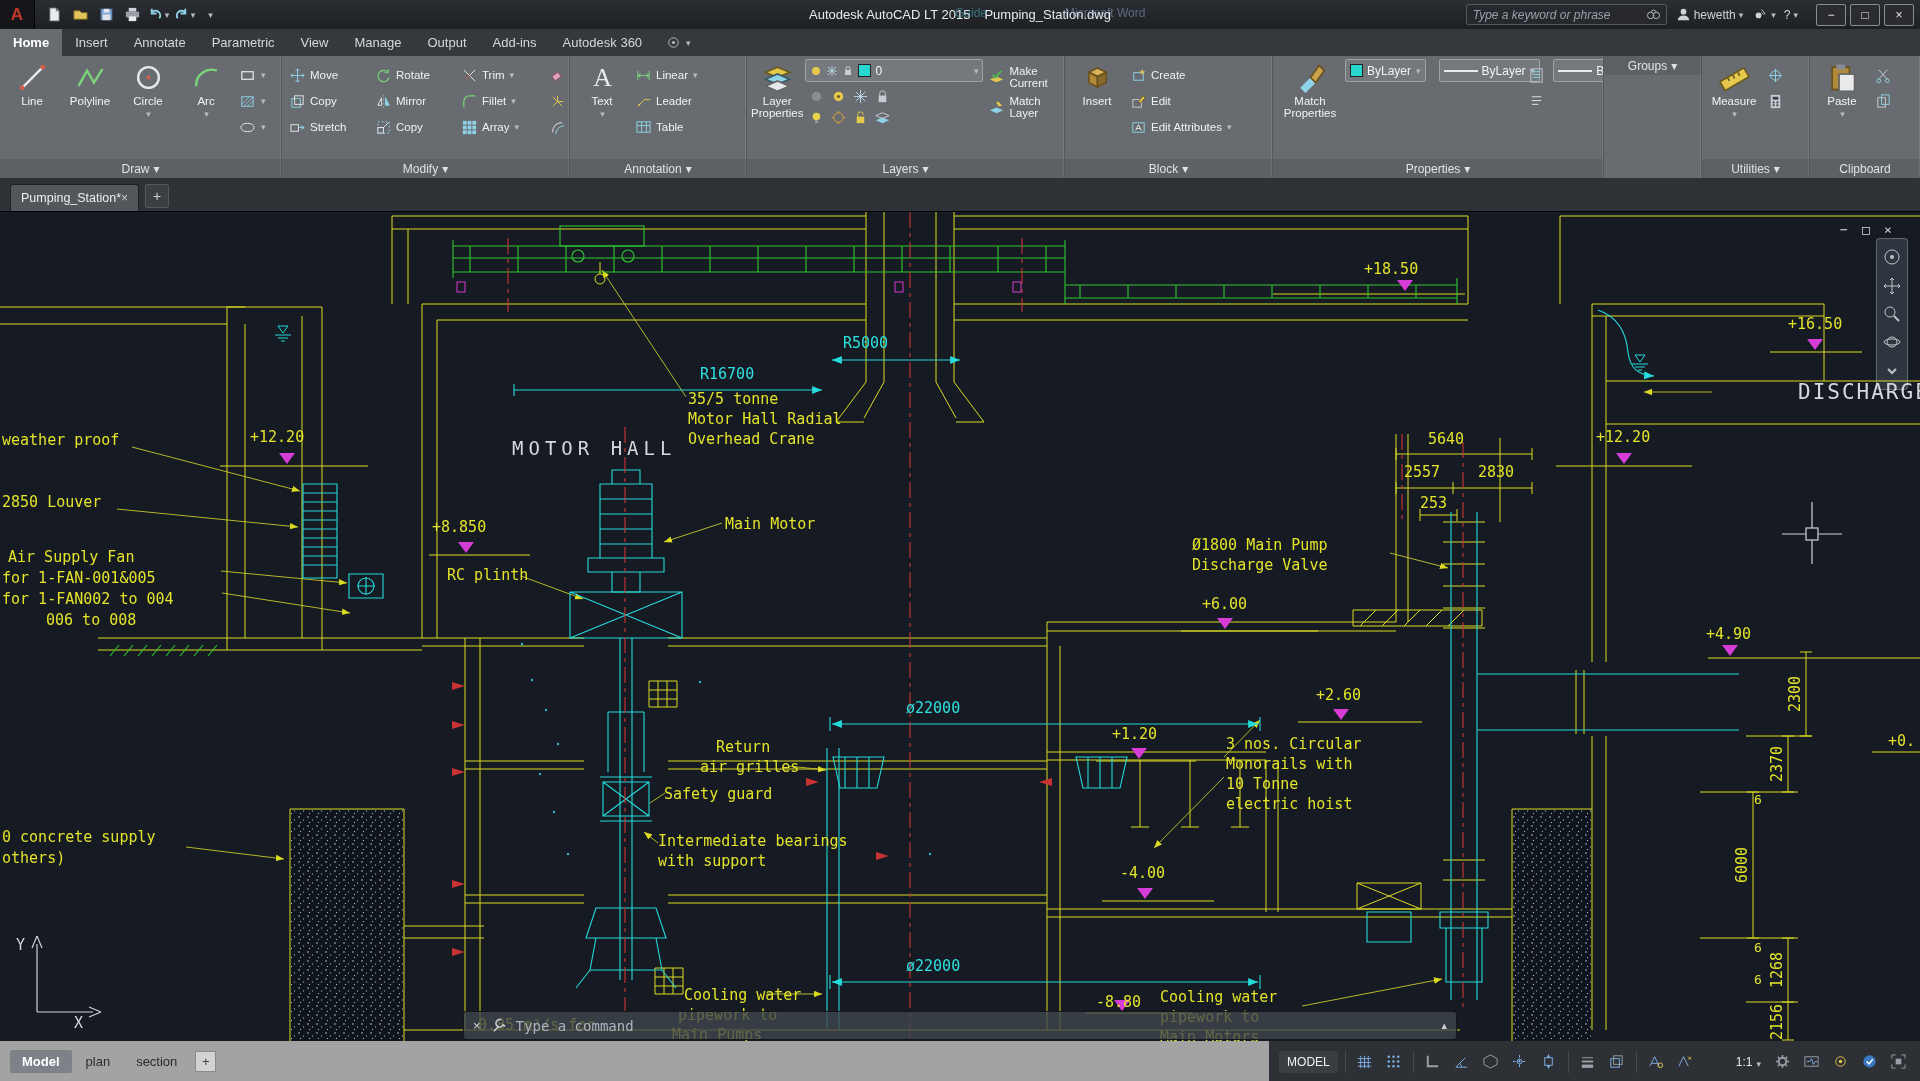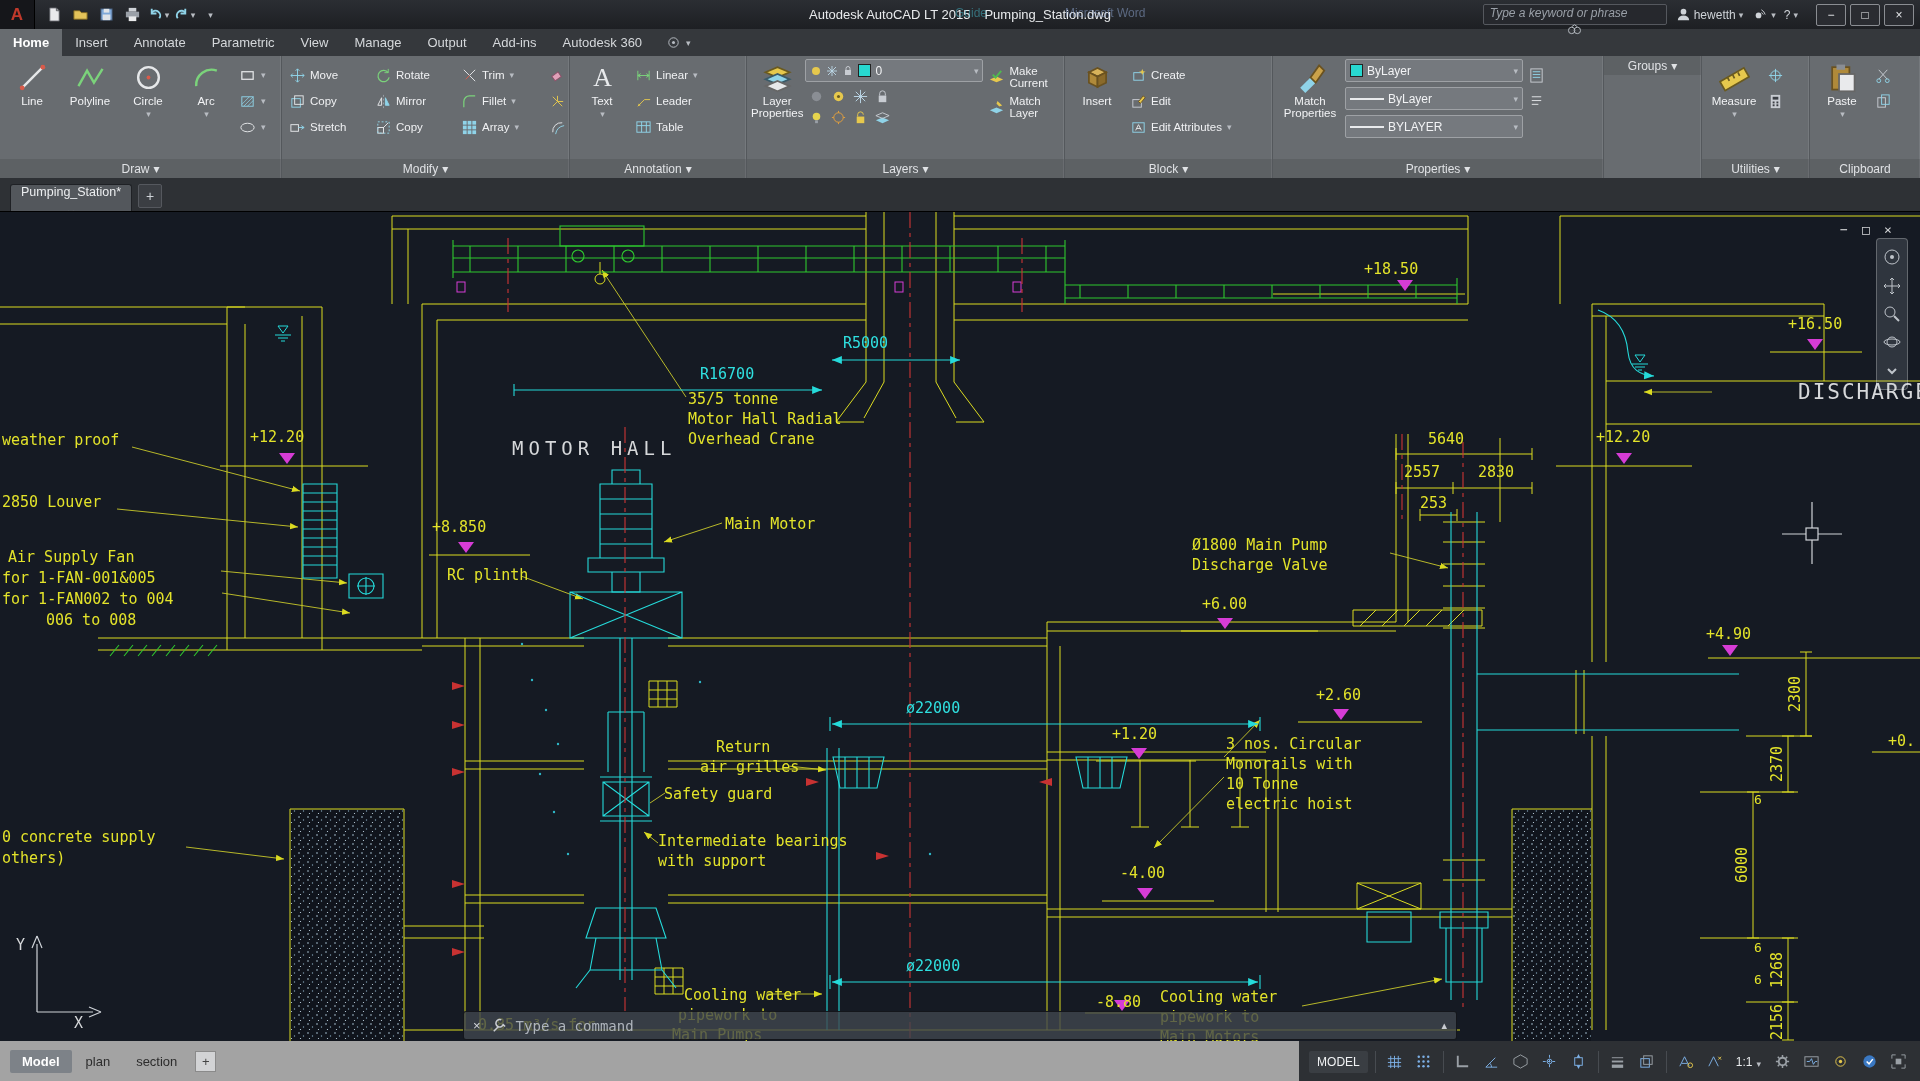--- a/index.html
+++ b/index.html
@@ -10,21 +10,21 @@
   .applogo{width:34px;height:29px;background:#15161a;display:flex;align-items:center;justify-content:center;font-weight:bold;font-size:17px;color:#c0392b;border-right:1px solid #000;}
   .qat{display:flex;align-items:center;gap:4px;padding:0 8px;}
   .qbtn{width:22px;height:22px;display:flex;align-items:center;justify-content:center;border-radius:2px;}
   .ddg{font-size:9px;color:#b8bcc2;margin-left:1px;}
   .titlecenter{position:absolute;left:0;right:0;text-align:center;pointer-events:none;color:#e8eaec;}
   .titlecenter b{font-weight:normal;margin-left:14px;}
   .overlayart{position:absolute;top:6px;font-size:12px;opacity:.45;pointer-events:none;}
   .ov1{left:955px;color:#49c6d8;}
   .ov2{left:1065px;color:#9db8e8;}
   .titleright{margin-left:auto;display:flex;align-items:center;gap:8px;padding-right:6px;}
-  .searchbox{display:flex;align-items:center;background:#26282d;border:1px solid #55585e;border-radius:2px;height:19px;padding:0 4px;flex-direction:column;}
+  .searchbox{display:flex;align-items:center;background:#26282d;border:1px solid #55585e;border-radius:2px;height:19px;padding:0 4px;}
   .searchbox input{background:transparent;border:none;outline:none;color:#cfd3d8;font-style:italic;font-size:12px;width:170px;font-family:"Liberation Sans",sans-serif;}
   .searchbox input::placeholder{color:#9aa0a8;font-style:italic;}
   .tb-ic{display:flex;align-items:center;gap:2px;color:#cfd3d8;font-size:12px;}
   .winbtns{display:flex;gap:4px;margin-left:10px;}
   .wbtn{width:28px;height:20px;border:1px solid #8a8d92;border-radius:2px;display:flex;align-items:center;justify-content:center;color:#e3e5e8;font-size:12px;background:#2a2c31;}
 
   
   .tabrow{height:27px;background:#35383c;display:flex;align-items:stretch;font-size:13px;color:#d5d8db;}
   .rtab{padding:0 13px;display:flex;align-items:center;cursor:default;}
   .rtab.active{background:#686c70;color:#fff;font-weight:bold;}
@@ -45,21 +45,21 @@
   .combo .fill{flex:1;}
   .swatch{width:11px;height:11px;background:#28d8d0;border:1px solid #222;}
   .linesample{width:34px;height:0;border-top:2px solid #e8eaec;}
   .i{width:17px;height:17px;flex:none;}
   .ib{width:31px;height:31px;flex:none;}
   .tinygrid{display:grid;grid-template-columns:repeat(4,22px);grid-auto-rows:21px;align-content:start;}
   .tg-it{display:flex;align-items:center;justify-content:center;border-radius:2px;}
 
   
   .doctabs{height:33px;background:#2e3135;display:flex;align-items:flex-end;padding-left:10px;gap:6px;}
-  .dtab{height:26px;background:#53575c;color:#eceef0;font-size:12.5px;display:flex;align-items:center;gap:8px;padding:0 10px;border-radius:3px 3px 0 0;border:1px solid #1f2125;border-bottom:none;flex-direction:column;}
+  .dtab{height:26px;background:#53575c;color:#eceef0;font-size:12.5px;display:flex;align-items:center;padding:0 10px;border-radius:3px 3px 0 0;border:1px solid #1f2125;border-bottom:none;}
   .dtab .x{color:#c3c6ca;font-size:12px;}
   .dplus{width:22px;height:22px;margin-bottom:3px;background:#3b3e43;border:1px solid #55585e;color:#cfd3d8;display:flex;align-items:center;justify-content:center;border-radius:2px;font-size:14px;}
 
   
   .canvas{position:relative;height:829px;background:#151a23;overflow:hidden;border-top:1px solid #000;}
   #dwg{position:absolute;inset:0;}
   #dwg text{font-family:"DejaVu Sans Mono",monospace;font-size:15px;fill:#e3e32a;}
   #dwg text.tc{fill:#2fe0e0;}
   #dwg text.tg{fill:#d6d8da;}
   #dwg text.s19{font-size:19px;letter-spacing:5px;}
@@ -84,21 +84,21 @@
   
   .bottom{height:41px;background:#a3a3a3;display:flex;align-items:stretch;position:relative;}
   .ltabs{display:flex;align-items:center;gap:2px;padding-left:10px;font-size:13px;color:#2c2c2c;}
   .ltab{padding:4px 12px;border-radius:2px;}
   .ltab.active{background:#7d8288;color:#fff;font-weight:bold;}
   .lplus{width:19px;height:19px;border:1px solid #8a8a8a;display:flex;align-items:center;justify-content:center;margin-left:4px;color:#444;background:#d2d3d5;}
   .statuscluster{position:absolute;right:0;top:0;bottom:0;background:#2d3034;display:flex;align-items:center;gap:5px;padding:0 10px;}
   .stlabel{color:#f0f2f4;font-size:12px;padding:4px 8px;background:#3a3e43;border-radius:2px;}
   .stbtn{width:24px;height:24px;display:flex;align-items:center;justify-content:center;border-radius:2px;}
   .stsep{width:1px;height:22px;background:#474b50;margin:0 2px;}
-  .stscale{color:#e8eaec;font-size:12px;display:flex;align-items:flex-end;gap:3px;padding:0 4px;}
+  .stscale{color:#e8eaec;font-size:12px;display:flex;align-items:flex-end;gap:3px;padding:0 4px;margin-left:30px;}
 </style>
 </head>
 <body>
 
 <div class="titlebar">
   <div class="applogo">
       <span>A</span>
     </div>
   <div class="qat">
     <div class="qbtn">
@@ -550,21 +550,21 @@
 
   <div class="panel" style="width:331px">
     <div class="pbody">
       <div class="bigbtn" style="width:66px">
         <svg class="ib" viewBox="0 0 18 18">
             <path d="M3,15 L9,9 L12,12 L6,18 Z" fill="#8fd3e8"></path>
             <path d="M9,9 L14,2 L17,5 L12,12 Z" fill="#caa24a" stroke="#6a5220"></path>
           </svg>
         <span class="blabel">Match Properties</span>
       </div>
-      <div style="display:flex;flex-direction:column;gap:5px;width:178px;">
+      <div style="display:flex;flex-direction:row;gap:13px;width:178px;">
         <div class="combo">
           <span class="swatch"></span>
           <span class="fill">ByLayer</span>
           <span class="ddg">▾</span>
         </div>
         <div class="combo">
           <span class="linesample"></span>
           <span class="fill">ByLayer</span>
           <span class="ddg">▾</span>
         </div>

